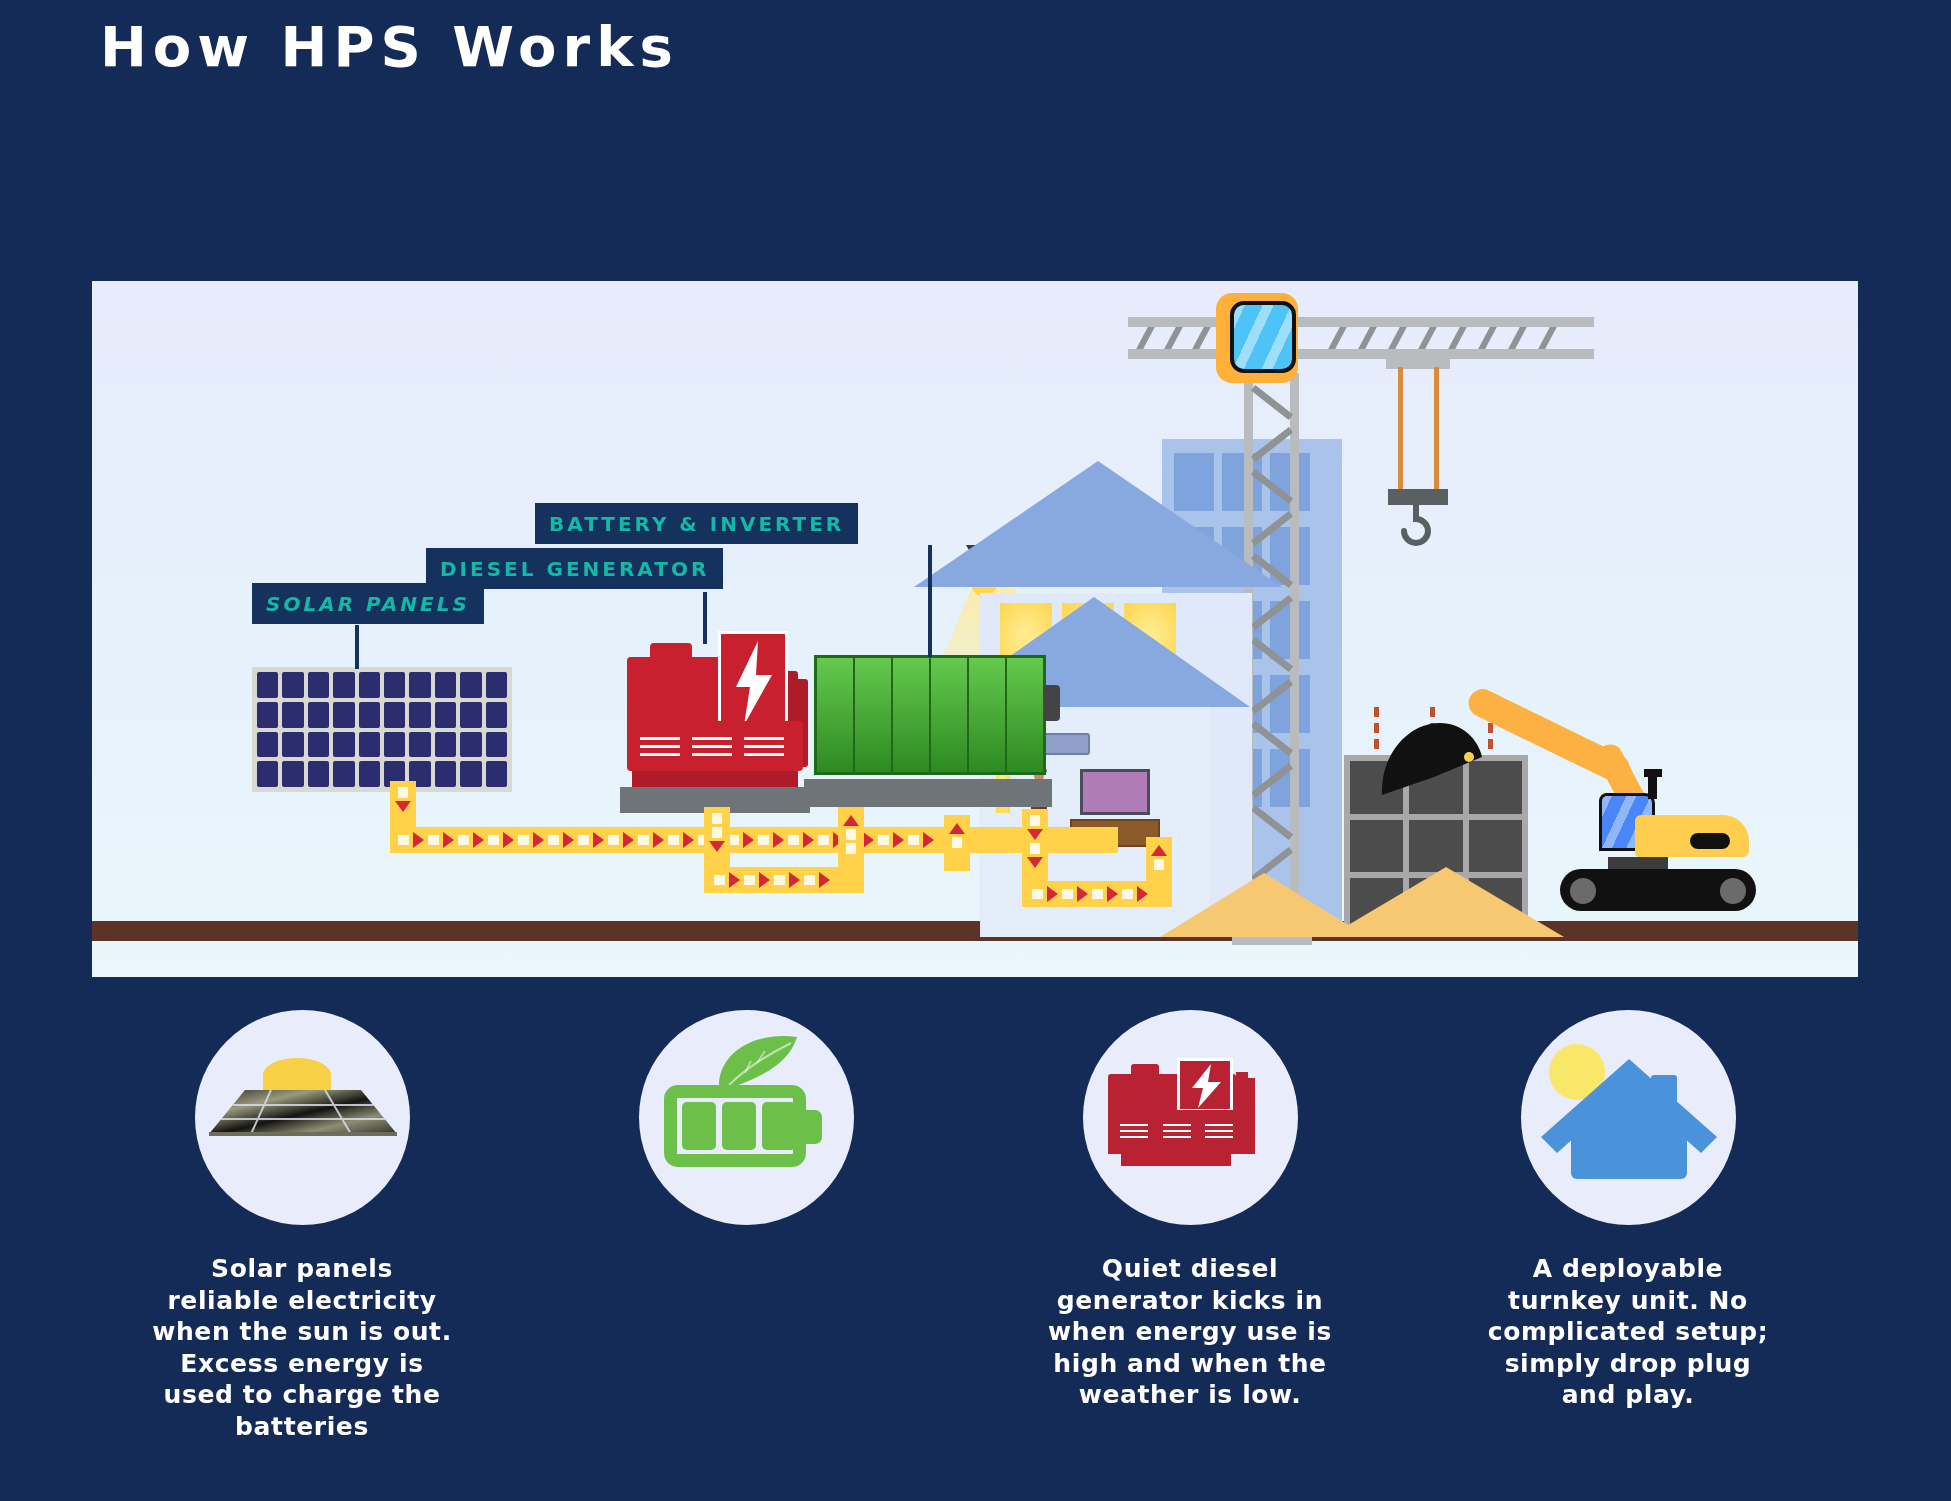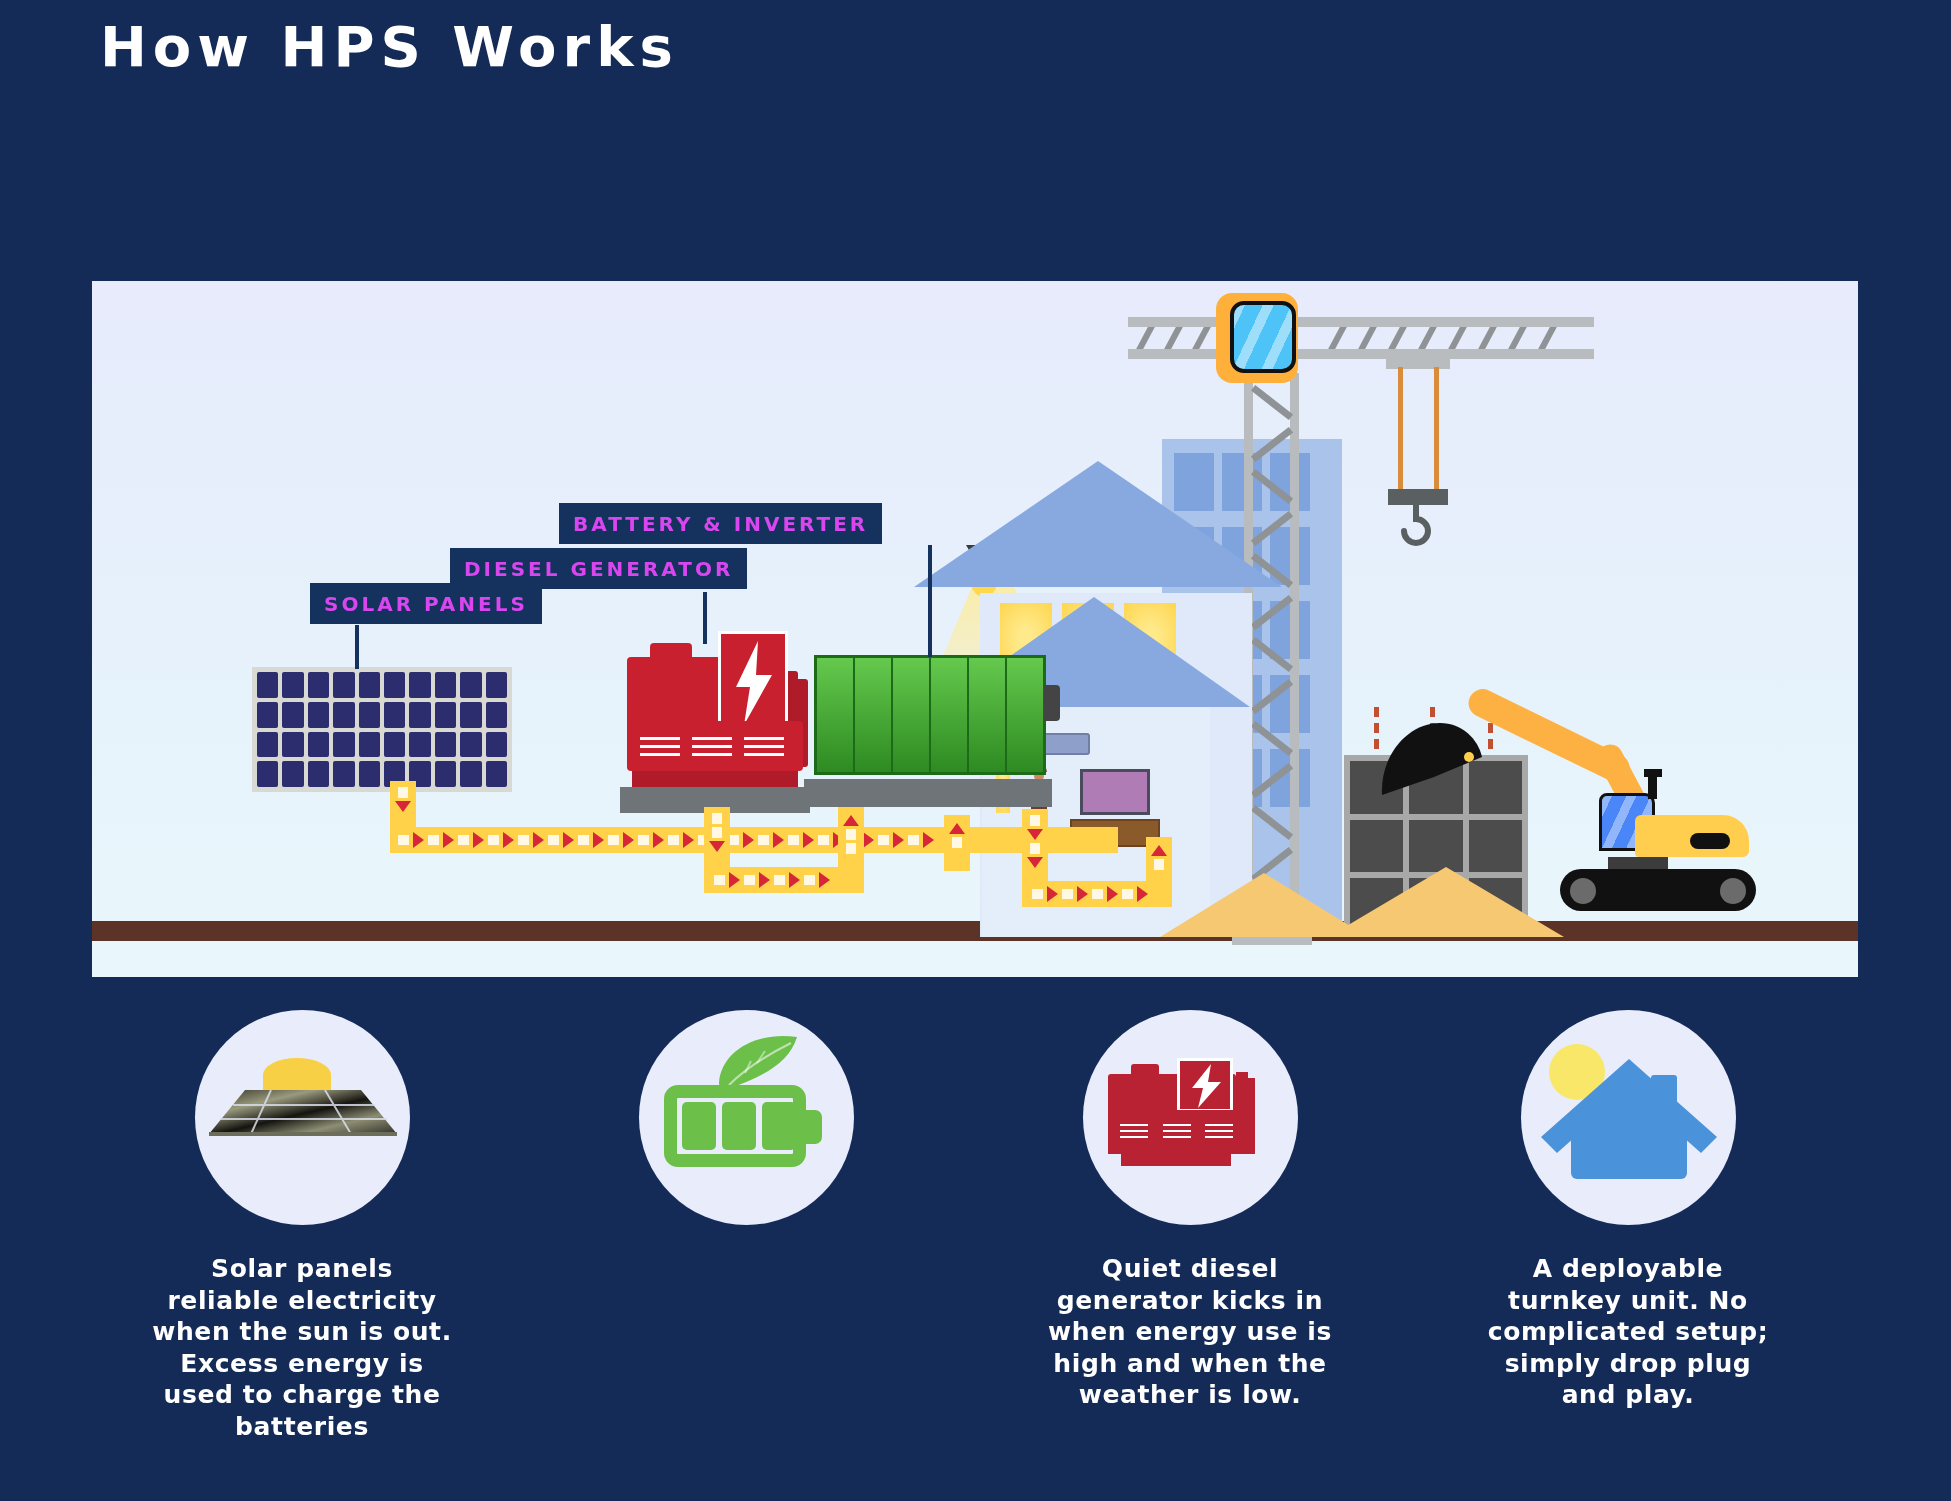--- a/index.html
+++ b/index.html
@@ -42,23 +42,23 @@
     overflow: hidden;
   }
   .ground {
     position: absolute; left: 0; bottom: 38px; width: 100%; height: 18px;
     background: #5c3327;
   }
 
   
   .tag {
     position: absolute;
-    background: #15325e; color: #d946ef;
+    background: #15325e; color: #14b8a6;
     font-size: 20px; font-weight: bold; letter-spacing: 3px;
-    padding: 9px 14px 8px 14px; white-space: nowrap; margin-left: 24px;
+    padding: 9px 14px 8px 14px; white-space: nowrap;
   }
   .tagline { position: absolute; width: 4px; background: #15325e; }
 
   
   .solar { position: absolute; background: #d9d9d4; padding: 5px;
            display: grid; grid-template-columns: repeat(10, 1fr);
            grid-template-rows: repeat(4, 1fr); gap: 4px; }
   .solar i { background: #2b2d6e; border-radius: 2px; display:block; }
 
   
@@ -369,21 +369,21 @@
       <span></span>
       <span></span>
       <span></span>
       <span></span>
       <span></span>
       <span></span>
     </div>
     <div class="batt-cap" style="left:952px;top:404px;width:16px;height:36px;"></div>
     <div class="batt-base" style="left:712px;top:498px;width:248px;height:28px;"></div>
 
-    <div class="tag" style="left: 194px; top: 302px;">
+    <div class="tag" style="left: 160px; top: 302px; font-style: italic;">
       <span>SOLAR PANELS</span>
     </div>
     <div class="tag" style="left:334px;top:267px;">
       <span>DIESEL GENERATOR</span>
     </div>
     <div class="tag" style="left:443px;top:222px;">
       <span>BATTERY &amp; INVERTER</span>
     </div>
     <div class="tagline" style="left:263px;top:344px;height:44px;"></div>
     <div class="tagline" style="left:611px;top:311px;height:52px;"></div>

